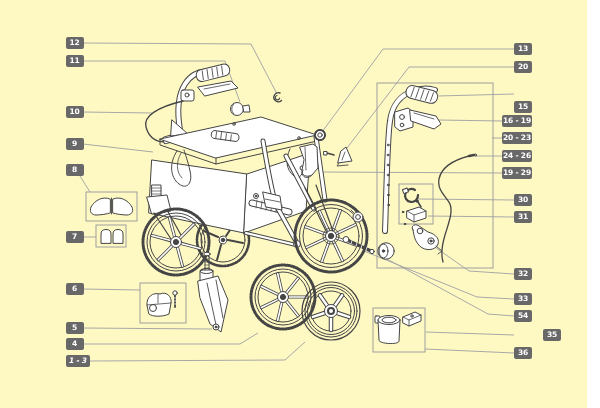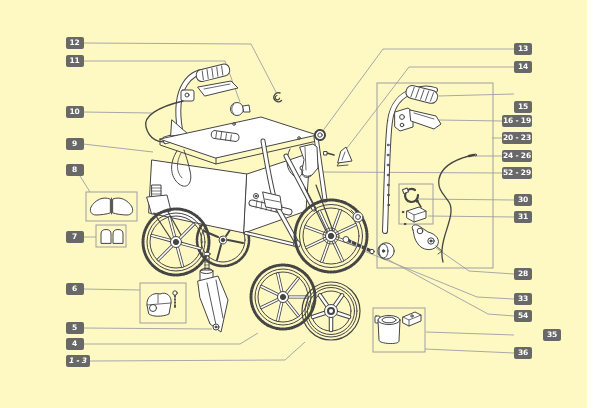--- a/index.html
+++ b/index.html
@@ -317,27 +317,27 @@
   <div class="callout n" style="left:74.5px;top:112px">10</div>
   <div class="callout n" style="left:74.5px;top:144px">9</div>
   <div class="callout n" style="left:74.5px;top:170px">8</div>
   <div class="callout n" style="left:74.5px;top:237px">7</div>
   <div class="callout n" style="left:74.5px;top:289px">6</div>
   <div class="callout n" style="left:74.5px;top:328px">5</div>
   <div class="callout n" style="left:74.5px;top:344px">4</div>
   <div class="callout c" style="left:78px;top:361px">1 - 3</div>
 
   <div class="callout n" style="left:523px;top:49px">13</div>
-  <div class="callout n" style="left:523px;top:67px">14</div>
+  <div class="callout n" style="left:523px;top:67px">20</div>
   <div class="callout n" style="left:523px;top:107px">15</div>
   <div class="callout w" style="left:517px;top:121px">16 - 19</div>
   <div class="callout w" style="left:517px;top:138px">20 - 23</div>
   <div class="callout w" style="left:517px;top:156px">24 - 26</div>
-  <div class="callout w" style="left:517px;top:173px">52 - 29</div>
+  <div class="callout w" style="left:517px;top:173px">19 - 29</div>
   <div class="callout n" style="left:523px;top:200px">30</div>
   <div class="callout n" style="left:523px;top:217px">31</div>
-  <div class="callout n" style="left:523px;top:274px">28</div>
+  <div class="callout n" style="left:523px;top:274px">32</div>
   <div class="callout n" style="left:523px;top:299px">33</div>
   <div class="callout n" style="left:523px;top:316px">54</div>
   <div class="callout n" style="left:552px;top:335px">35</div>
   <div class="callout n" style="left:523px;top:353px">36</div>
 
 </div>
 
 </body></html>

